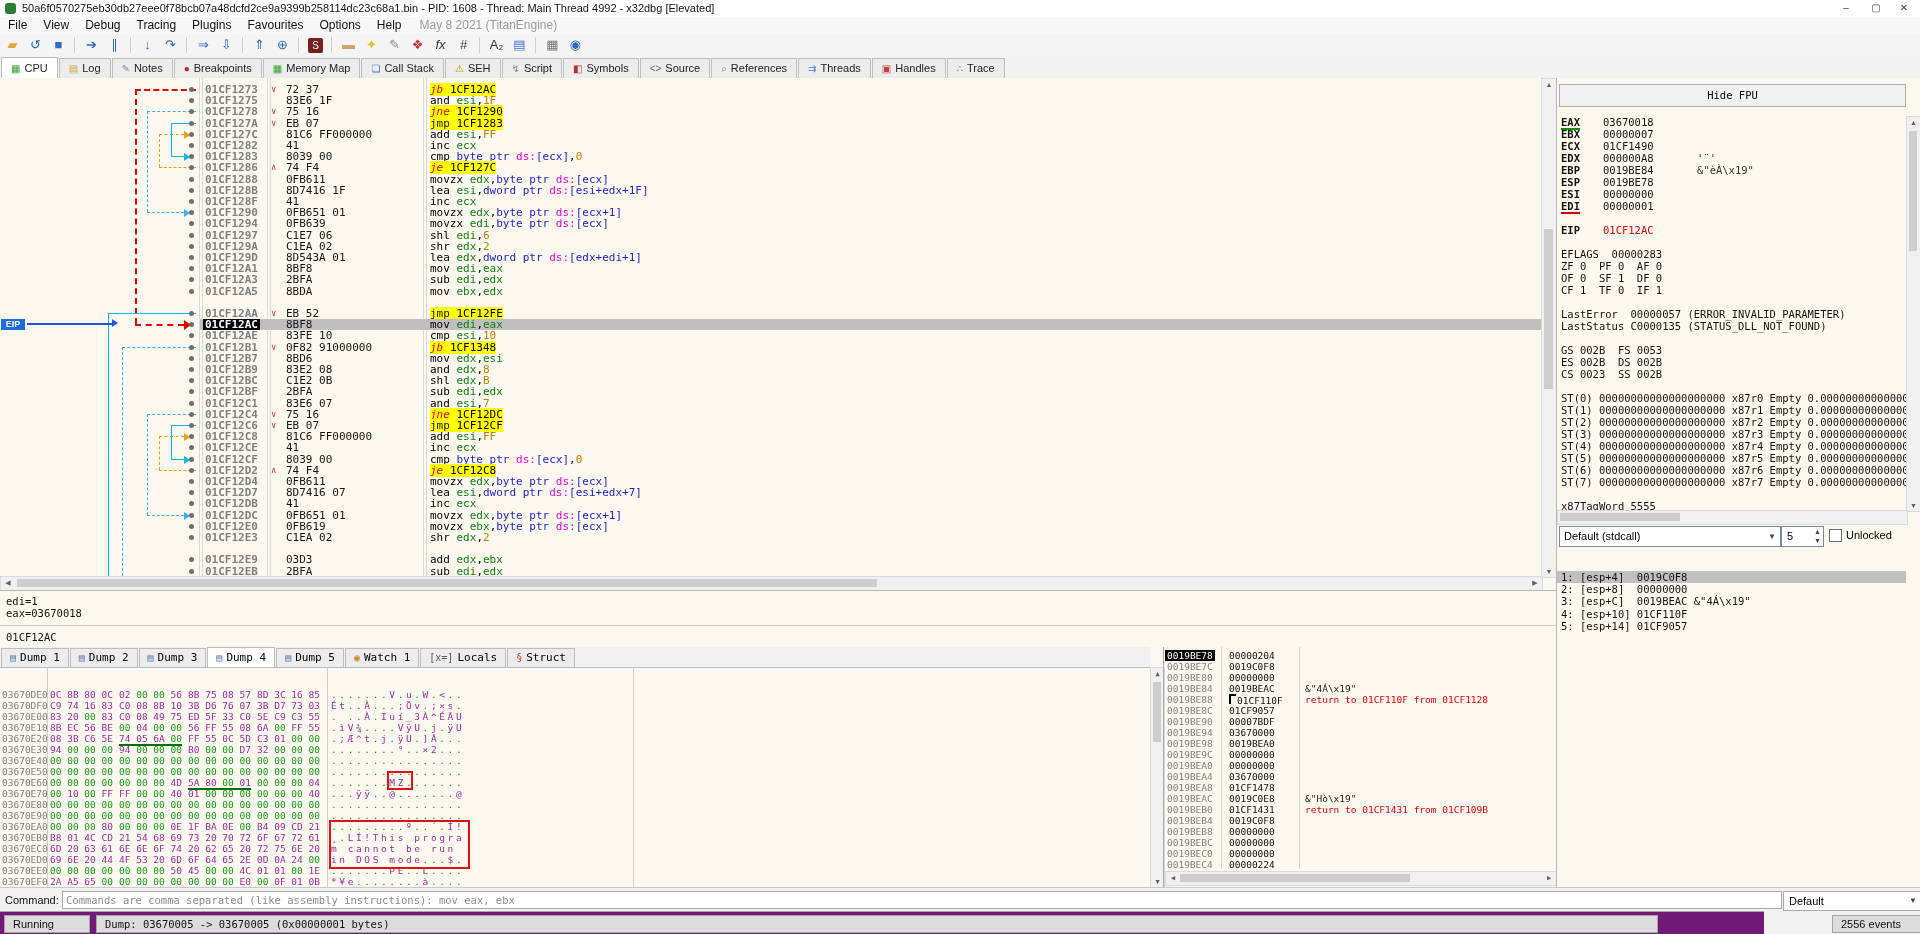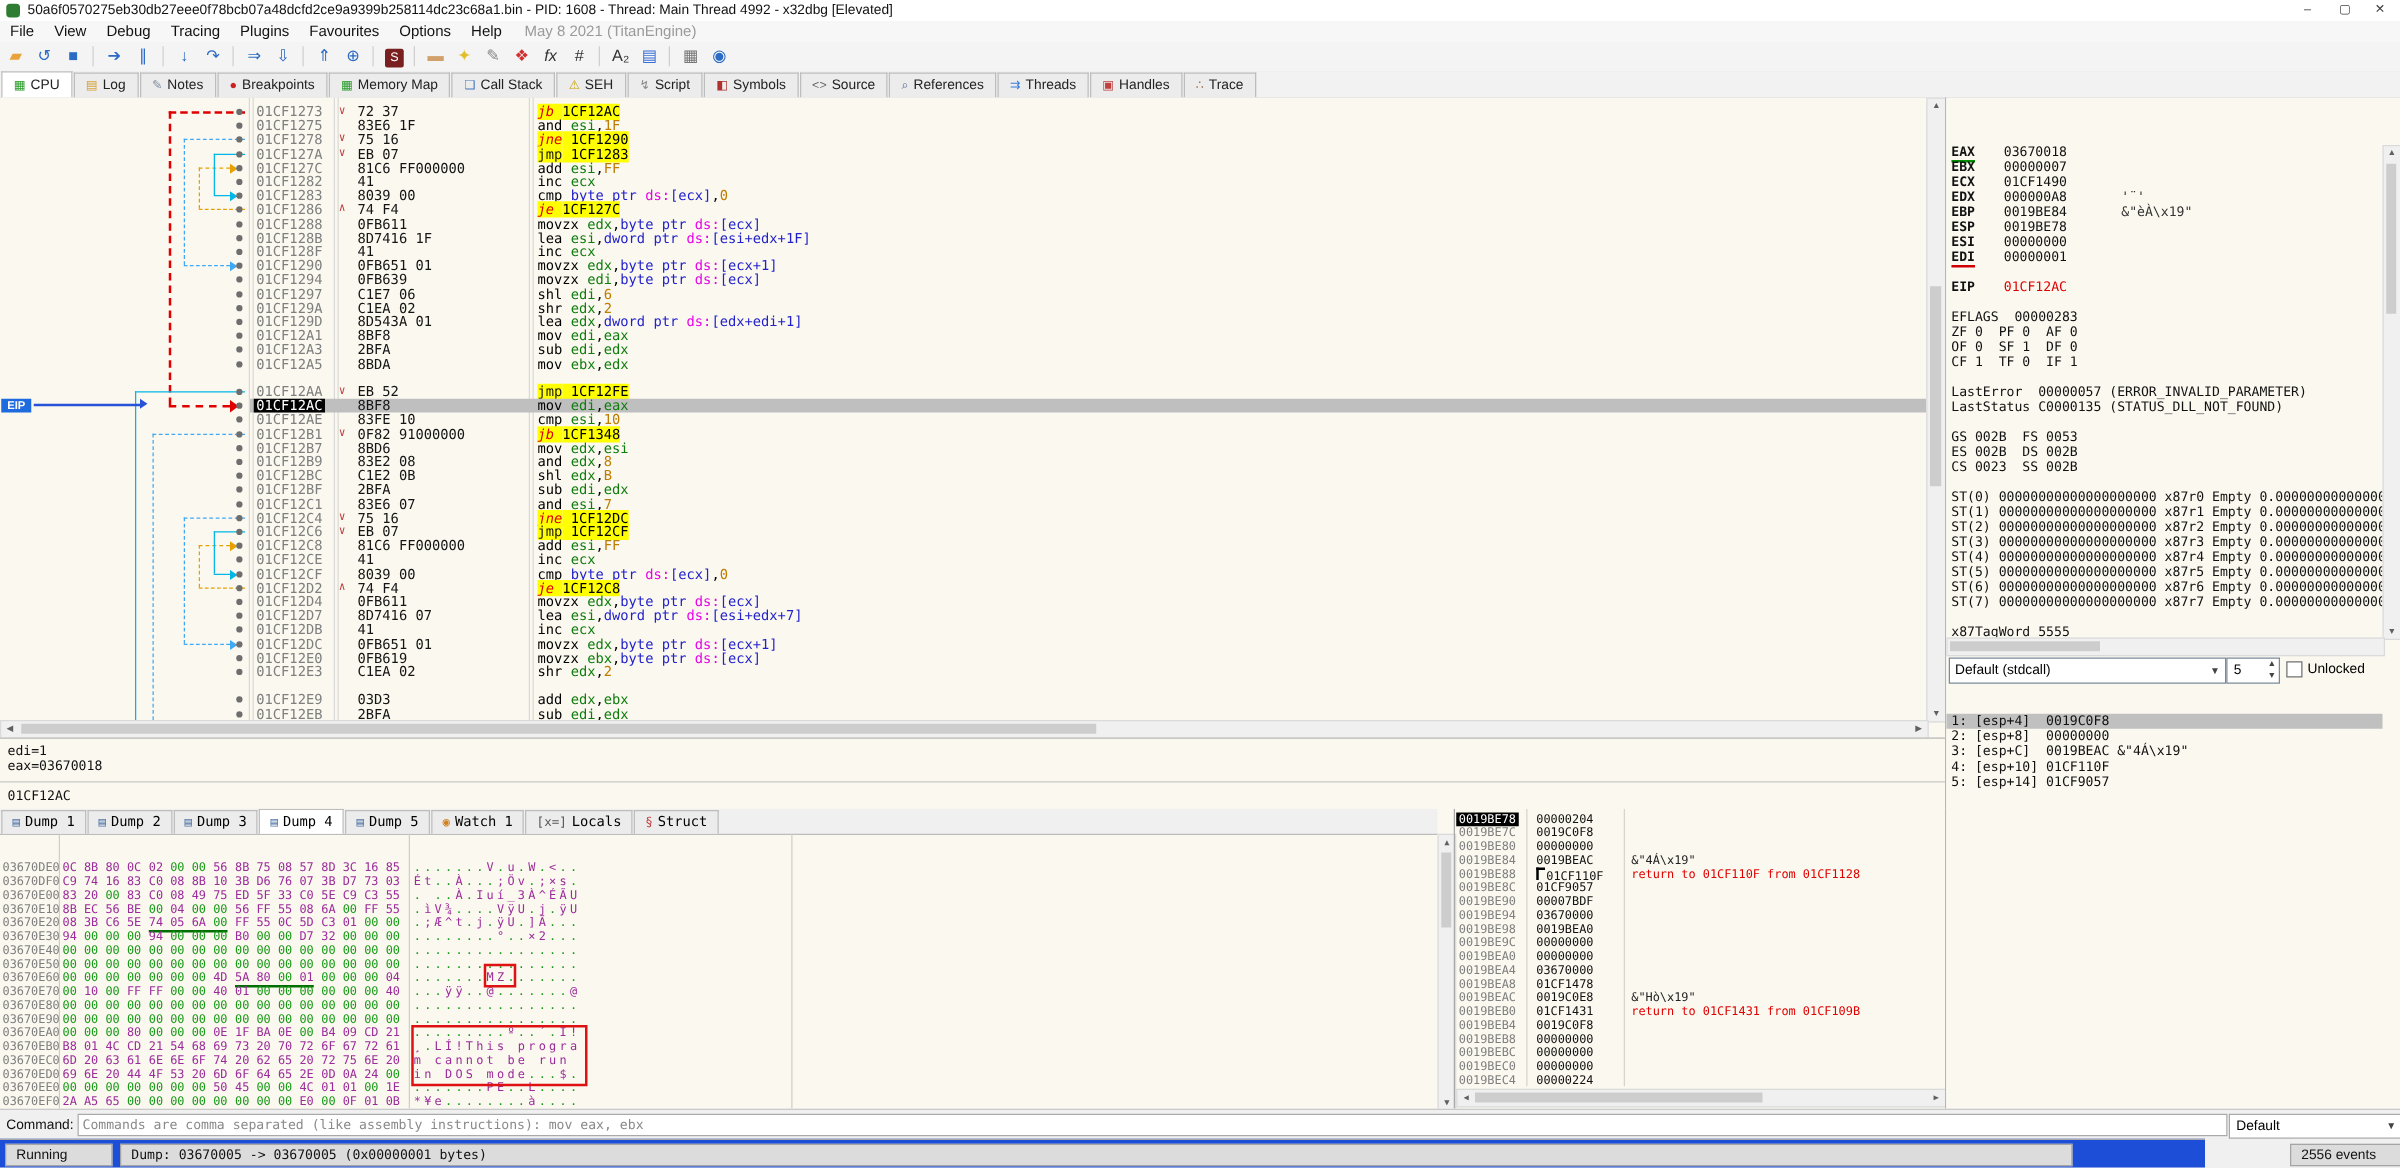--- a/index.html
+++ b/index.html
@@ -25,21 +25,21 @@
   .tab{display:inline-block;height:19px;line-height:19px;padding:0 9px;margin-left:1px;font-size:11px;
     border:1px solid #BDBDBD;border-bottom:none;background:#ECECEC;color:#222;vertical-align:bottom;}
   .tab.active{background:#FFFFFF;height:20px;line-height:20px;}
   .tico{display:inline-block;margin-right:4px;font-size:10px;}
   
   #disasm{left:0;top:78px;width:1556px;height:512px;background:#FBF8EF;border-right:1px solid #B6B6B6;overflow:hidden;}
   #disasm-rows{position:absolute;left:0;top:0;width:1541px;height:498px;overflow:hidden;}
   .vline{position:absolute;top:0;width:1px;height:498px;background:#D9D9D9;}
   .dr{position:absolute;left:0;width:1541px;height:11px;line-height:11px;font-size:11px;white-space:pre;}
   .dr .dot{position:absolute;left:189px;top:3px;width:5px;height:5px;border-radius:50%;background:#6E6E6E;}
-  .dr .a{position:absolute;left:205px;color:#7F7F7F;}
+  .dr .a{position:absolute;left:205px;color:#7F7F7F;font-weight:bold;}
   .dr .jm{position:absolute;left:271px;color:#C23B3B;font-size:9px;}
   .dr .by{position:absolute;left:286px;color:#151515;}
   .dr .ins{position:absolute;left:430px;}
   .dr.sel{background:linear-gradient(90deg,rgba(0,0,0,0) 200px,#BFBFBF 200px);}
   .dr.sel .a{background:#000;color:#FFF;left:203px;padding:0 2px;}
   .tk-m,.tk-p{color:#000;}.tk-r{color:#0E7D0E;}.tk-i{color:#BE7C00;}
   .tk-k,.tk-b{color:#2222CC;}.tk-s{color:#E800E8;}
   .tk-J{color:#E00000;background:#FFFF00;font-style:italic;}.tk-U{color:#1A1A1A;background:#FFFF00;}
   .tk-T{color:#000;background:#FFFF00;}.tk-g{background:#FFFF00;}
   #eip-badge{position:absolute;left:1px;width:24px;height:11px;background:#1E6BE0;color:#fff;
@@ -109,21 +109,21 @@
   .thumb{position:absolute;background:#CDCDCD;}
   .sarr{position:absolute;color:#606060;font-size:7px;text-align:center;width:100%;}
   
   #cmdbar{left:0;top:887px;width:1920px;height:24px;background:#F0F0F0;border-top:1px solid #C9C9C9;}
   #cmd-label{position:absolute;left:5px;top:0;font-size:11px;line-height:24px;color:#111;}
   #cmd-input{position:absolute;left:62px;top:3px;width:1712px;height:16px;border:1px solid #A9A9A9;background:#fff;
     font-family:"DejaVu Sans Mono",monospace;font-size:10.5px;padding:0 3px;}
   #cmd-input::placeholder{color:#8A8A8A;}
   #cmd-profile{position:absolute;left:1783px;top:3px;width:132px;height:18px;background:#fff;border:1px solid #A9A9A9;
     font-size:11px;line-height:18px;padding-left:5px;}
-  #statusbar{left:0;top:911px;width:1764px;height:23px;background:#1d4ed8;border-top:1px solid #A8A8A8;font-size:11px;}
+  #statusbar{left:0;top:911px;width:1764px;height:23px;background:#701a75;border-top:1px solid #A8A8A8;font-size:11px;}
   .seg{position:absolute;top:3px;height:16px;line-height:16px;background:#DCDCDC;border:1px solid #A5A5A5;padding:0 8px;color:#111;}
   
   .ge{position:absolute;}
   .ah{position:absolute;width:0;height:0;}
 </style>
 </head>
 <body>
 
 <div id="titlebar" class="abs">
   <span id="title-icon"></span>
@@ -304,20 +304,21 @@
       <div class="sarr" style="left:2px;width:10px;top:2px;">◀</div>
       <div class="thumb" style="left:14px;top:2px;width:230px;height:8px;"></div>
       <div class="sarr" style="right:2px;width:10px;top:2px;left:auto;">▶</div>
     </div>
   </div>
 <div class="ann" style="left: 386.61px; top: 123.95px; width: 22.41px; height: 14.85px;"></div>
     <div class="ann" style="left: 328.51px; top: 172.9px; width: 137.78px; height: 45.1px;"></div>
   </div>
 
 <div id="rightcol" class="abs">
+  <div id="hidefpu">Hide FPU</div>
   <div id="reg-lines" class="mono">
       <div class="rl"><span class="nmw"><span class="nm ug">EAX</span></span><span class="rv">03670018</span></div>
       <div class="rl"><span class="nmw"><span class="nm">EBX</span></span><span class="rv">00000007</span></div>
       <div class="rl"><span class="nmw"><span class="nm">ECX</span></span><span class="rv">01CF1490</span></div>
       <div class="rl"><span class="nmw"><span class="nm">EDX</span></span><span class="rv">000000A8</span><span class="rc">'¨'</span></div>
       <div class="rl"><span class="nmw"><span class="nm">EBP</span></span><span class="rv">0019BE84</span><span class="rc">&amp;"èÀ\x19"</span></div>
       <div class="rl"><span class="nmw"><span class="nm">ESP</span></span><span class="rv">0019BE78</span></div>
       <div class="rl"><span class="nmw"><span class="nm">ESI</span></span><span class="rv">00000000</span></div>
       <div class="rl"><span class="nmw"><span class="nm ur">EDI</span></span><span class="rv">00000001</span></div>
       <div class="rl">&nbsp;</div>

